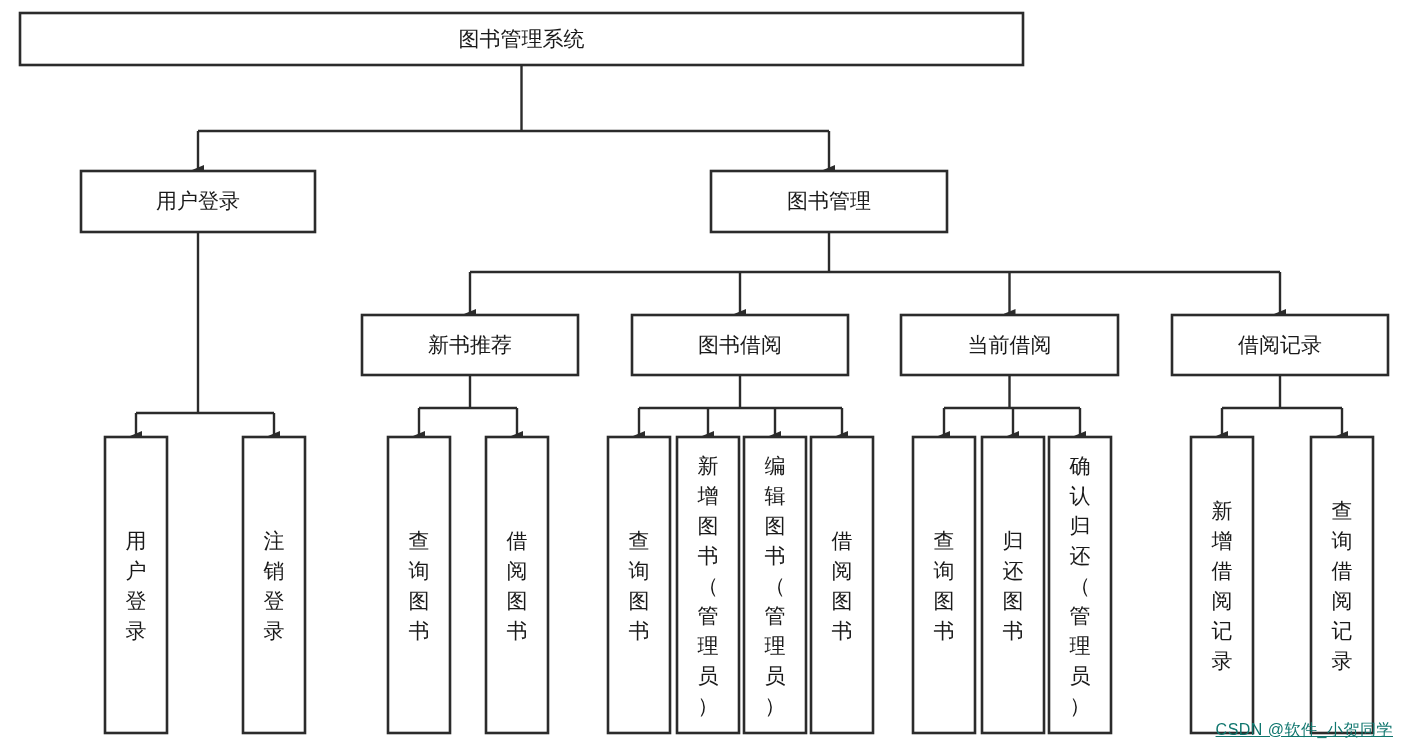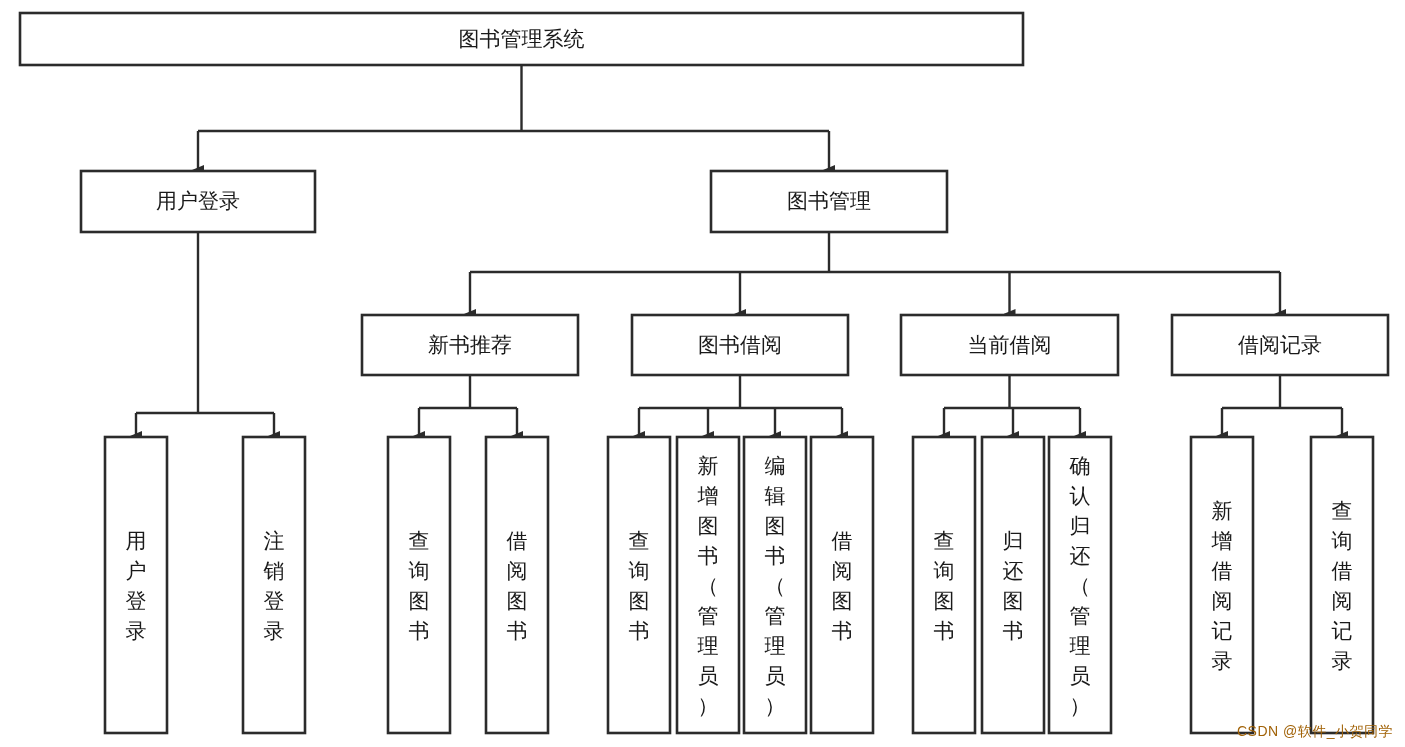--- a/index.html
+++ b/index.html
@@ -50,25 +50,26 @@
   }
   .arrow-head {
     fill: #2b2b2b;
     stroke: none;
   }
   .watermark {
     position: absolute;
     right: 12px;
     bottom: 6px;
     font-family: "Liberation Sans", "DejaVu Sans", sans-serif;
-    font-size: 14px;
-    color: #a16207;
+    font-size: 16px;
+    color: #0f766e;
     letter-spacing: 0.5px;
     white-space: nowrap;
     user-select: none;
+    text-decoration: underline;
   }
 </style>
 </head>
 <body>
 
 <div id="diagram-root">
   <svg class="flow" viewBox="0 0 1405 747" xmlns="http://www.w3.org/2000/svg">
     <defs>
       <marker id="arrow" markerWidth="12" markerHeight="12" refX="5" refY="6" orient="auto" markerUnits="userSpaceOnUse">
         <path class="arrow-head" d="M0,0 L10,0 L5,12 Z"></path>

